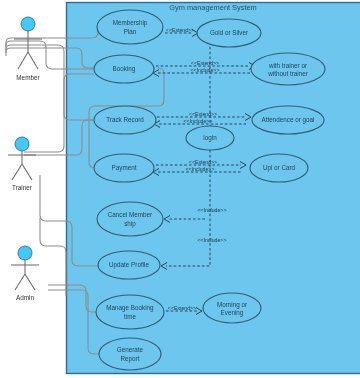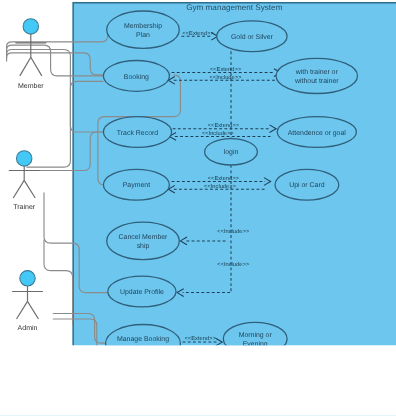--- a/index.html
+++ b/index.html
@@ -3,21 +3,21 @@
 <meta charset="utf-8">
 <style>
   html, body {
     margin: 0;
     padding: 0;
     background: #ffffff;
   }
   #canvas {
     position: relative;
     width: 360px;
-    height: 314px;
+    height: 378px;
     background: #ffffff;
     overflow: hidden;
     font-family: "Liberation Sans", sans-serif;
   }
   svg#diagram {
     position: absolute;
     left: 0;
     top: 0;
     width: 360px;
     height: 378px;

